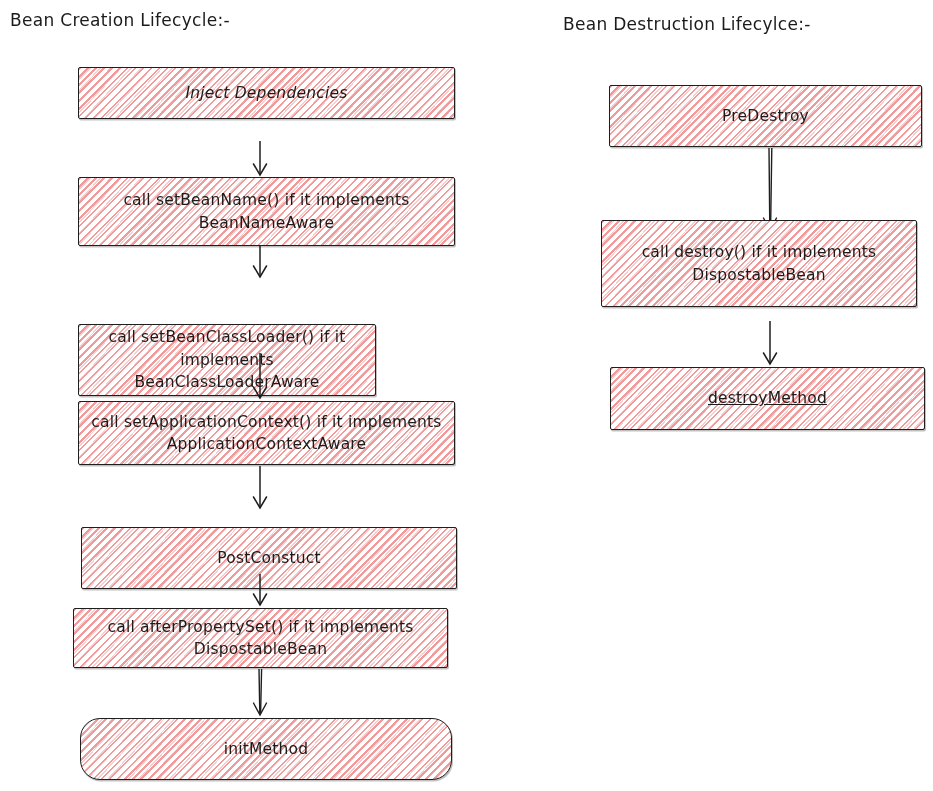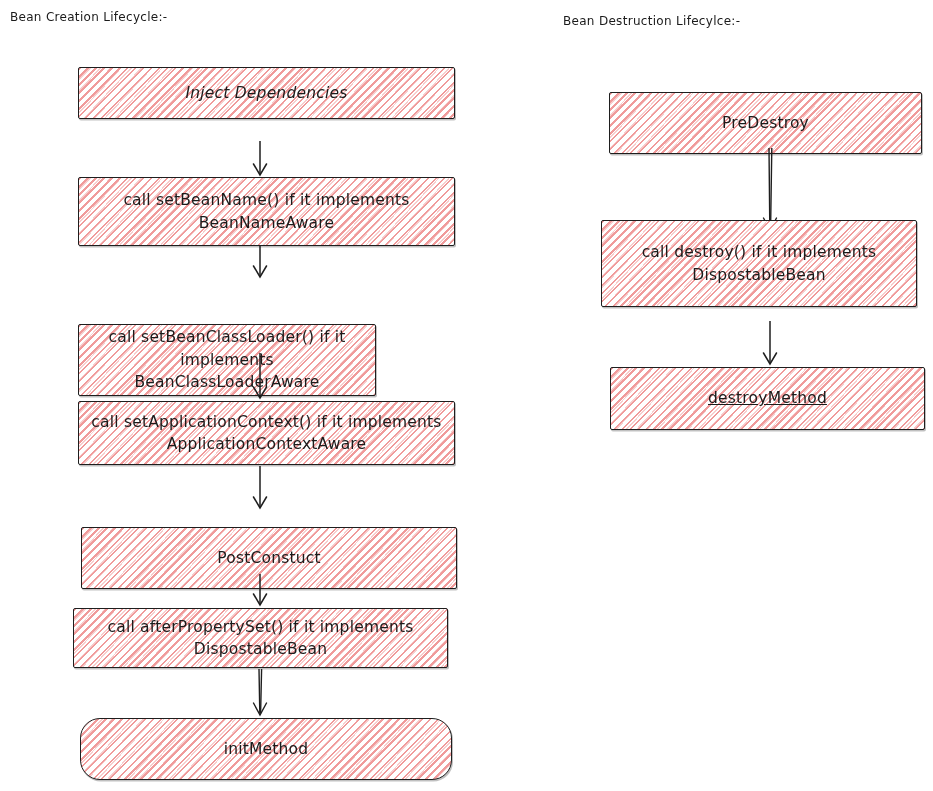--- a/index.html
+++ b/index.html
@@ -11,21 +11,21 @@
   html,body{background:#ffffff;}
   body{
     width:933px;height:791px;
     position:relative;
     font-family:"DejaVu Sans", sans-serif;
     color:var(--text);
     overflow:hidden;
   }
   .diagram-title{
     position:absolute;
-    font-size:12px;
+    font-size:17px;
     letter-spacing:.3px;
     color:var(--text);
     white-space:nowrap;
   }
   .flow-box{
     position:absolute;
     display:flex;
     align-items:center;
     justify-content:center;
     text-align:center;
@@ -105,21 +105,21 @@
     <line x1="11" y1="0" x2="11.8" y2="44"></line>
       <line x1="13.6" y1="0" x2="12.6" y2="44"></line>
     <path d="M5.5 34 L12 46 L18.5 34"></path>
   </svg>
 </div>
 
 <div class="flow-box" style="left:80px;top:718px;width:372px;height:62px;border-radius:20px;">initMethod</div>
 
 <div class="diagram-title" style="left:563px;top:14px;">Bean Destruction Lifecylce:-</div>
 
-<div class="flow-box" style="left:609px;top:92px;width:313px;height:62px;">PreDestroy</div>
+<div class="flow-box" style="left:609px;top:85px;width:313px;height:62px;">PreDestroy</div>
 
 <div class="arrow" style="left:758px;top:148px;">
   <svg width="24" height="84" viewBox="0 0 24 84" fill="none" stroke="currentColor" stroke-width="1.4" stroke-linecap="round">
     <line x1="11" y1="0" x2="11.8" y2="80"></line>
       <line x1="13.8" y1="0" x2="12.6" y2="80"></line>
     <path d="M5.5 70 L12 82 L18.5 70"></path>
   </svg>
 </div>
 
 <div class="flow-box" style="left:601px;top:220px;width:316px;height:87px;">call destroy() if it implements DispostableBean</div>

